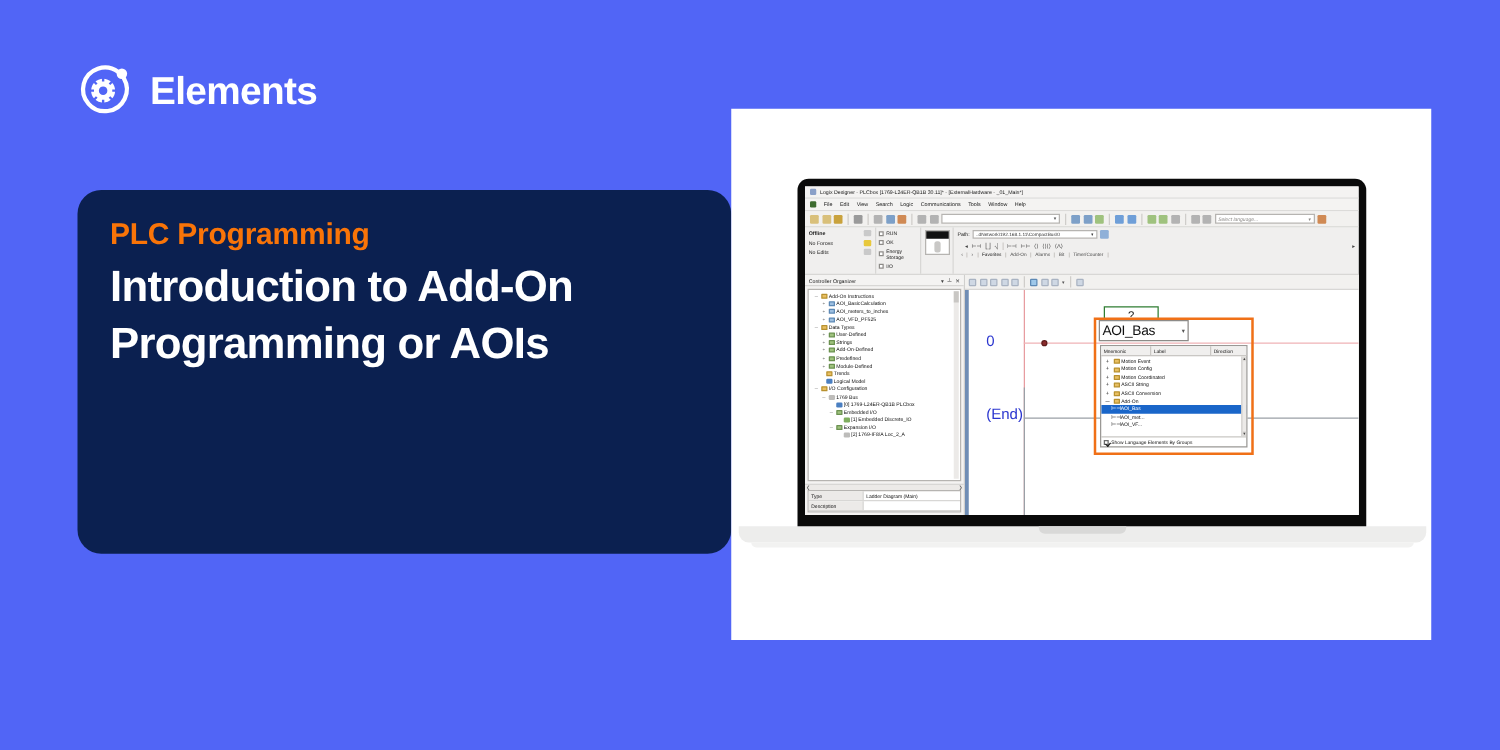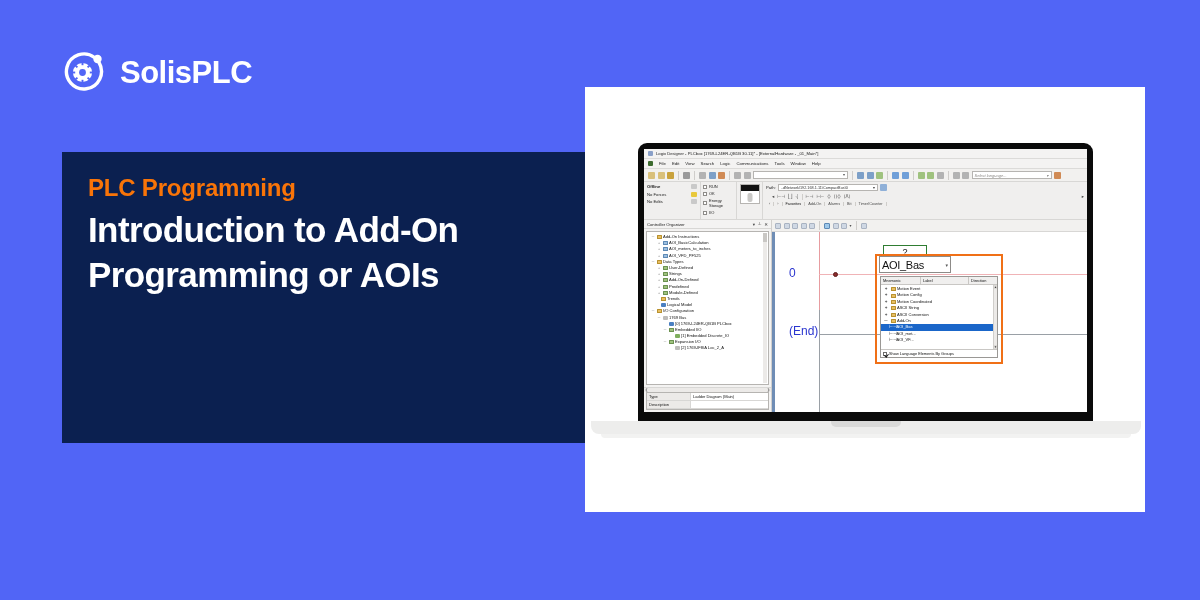--- a/index.html
+++ b/index.html
@@ -13,20 +13,21 @@
 
   
   .brand { position:absolute; left:62px; top:50px; display:flex; align-items:center; gap:14px; }
   .brand-mark { width:44px; height:44px; position:relative; flex:0 0 auto; }
   .brand-name { color:#ffffff; font-size:31px; font-weight:bold; letter-spacing:-0.5px; line-height:1; }
 
   
   .navy {
     position:absolute; left:62px; top:152px; width:523px; height:291px;
     background:#0b2050;
+    border-radius:19px;
   }
   .eyebrow {
     position:absolute; left:26px; top:22px;
     color:#f97408; font-size:24px; font-weight:bold; letter-spacing:-0.2px;
   }
   .headline {
     position:absolute; left:26px; top:56px; width:470px;
     color:#ffffff; font-size:35px; font-weight:bold; line-height:1.28;
     letter-spacing:-0.6px;
   }
@@ -196,21 +197,21 @@
         <line x1="20.5" y1="29.8" x2="20.5" y2="33.5"></line>
         <line x1="9.5" y1="22.5" x2="13.2" y2="22.5"></line>
         <line x1="27.8" y1="22.5" x2="31.5" y2="22.5"></line>
         <line x1="12.8" y1="14.8" x2="15.4" y2="17.4"></line>
         <line x1="25.6" y1="27.6" x2="28.2" y2="30.2"></line>
         <line x1="28.2" y1="14.8" x2="25.6" y2="17.4"></line>
         <line x1="15.4" y1="27.6" x2="12.8" y2="30.2"></line>
       </g>
     </svg>
   </span>
-  <span class="brand-name">SolisPLC</span>
+  <span class="brand-name">Elements</span>
 </div>
 
 <div class="navy">
   <div class="eyebrow">PLC Programming</div>
   <div class="headline">Introduction to Add-On Programming or AOIs</div>
 </div>
 
 <div class="card"></div>
 
 <div class="laptop">

